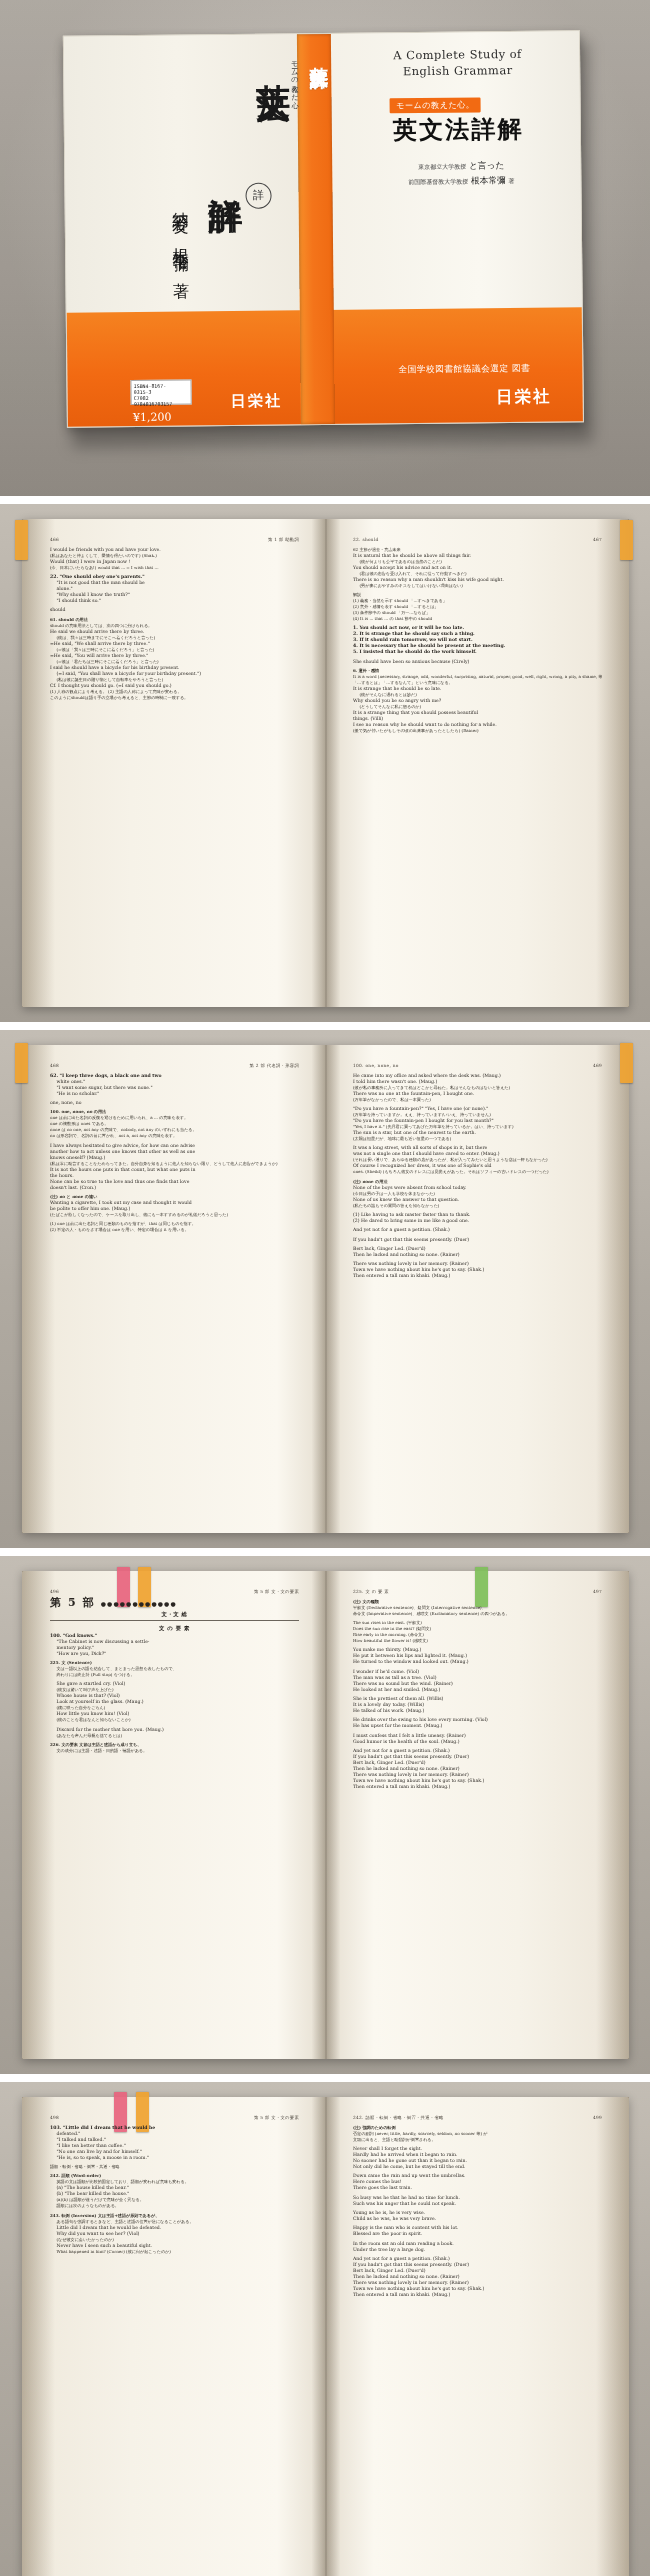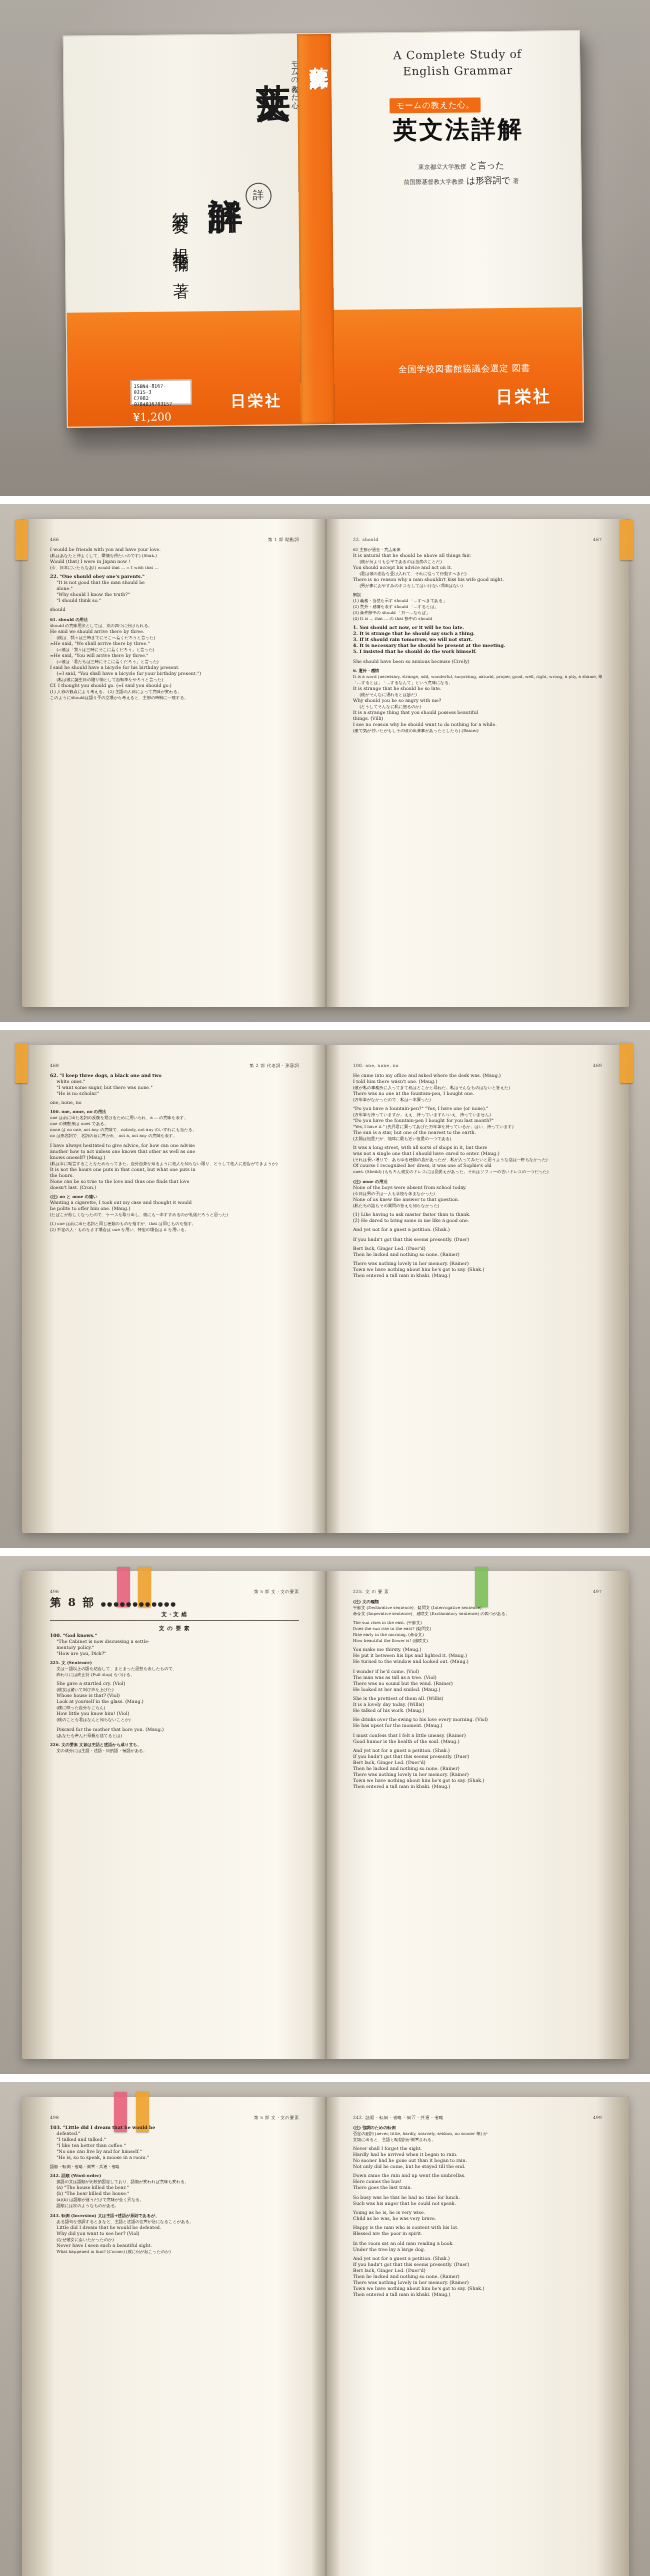--- a/index.html
+++ b/index.html
@@ -358,21 +358,21 @@
         <div class="front-eng">
           <div>A Complete Study of</div>
           <div>English Grammar</div>
         </div>
         <div class="front-badge">モームの教えた心。</div>
         <div class="front-jp-title">英文法詳解</div>
         <div class="front-authors">
           <div><span class="small">東京都立大学教授</span>
                <span>と言った</span></div>
           <div><span class="small">前国際基督教大学教授</span>
-               <span>は形容詞で</span>
+               <span>根本常彌</span>
                <span class="small">著</span></div>
         </div>
         <div class="front-assoc">全国学校図書館協議会選定 図書</div>
         <div class="front-publisher">日栄社</div>
         <div class="back-publisher">日栄社</div>
 
         <div class="isbn-box">
           <div>ISBN4-8167-</div>
           <div>0315-3</div>
           <div>C7082</div>
@@ -575,21 +575,21 @@
     <div class="tab pink" style="left:117px; top:11px;"></div>
     <div class="tab" style="left:138px; top:11px;"></div>
     <div class="tab green" style="right:163px; top:11px;"></div>
 
     <div class="col left">
       <div class="run-head">
         <span>496</span>
         <span>第 5 部  文・文の要素</span>
       </div>
       <div class="bigsec">
-        <span>第 8 部</span>
+        <span>第 5 部</span>
         <span class="dots">●●●●●●●●●●●●</span>
       </div>
       <div class="sec-hd centerline">文・文  総</div>
       <hr class="rule">
       <div class="sec-hd centerline">文 の 要 素</div>
       <div id="s3l">
           <span class="ln b">100.  "God knows."</span>
           <span class="ln ind">      "The Cabinet is now discussing a settle-</span>
           <span class="ln ind">      mentory policy."</span>
           <span class="ln ind">      "How are you, Dick?"</span>

